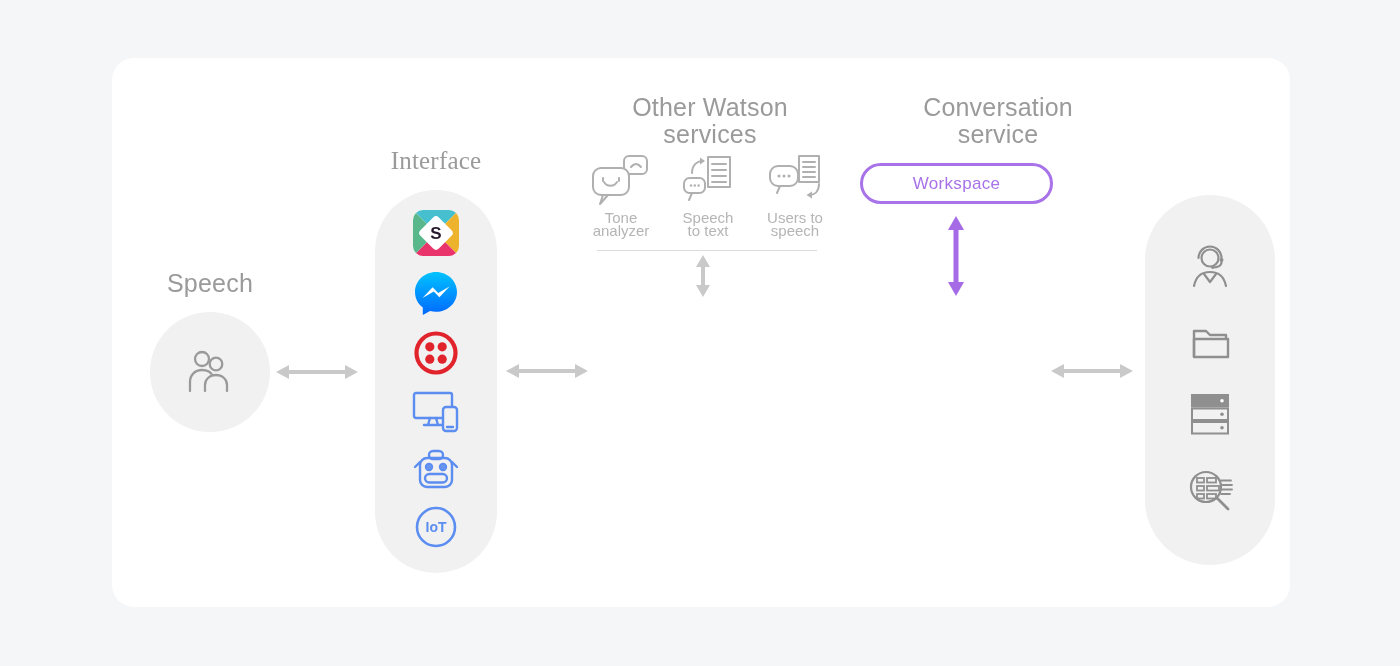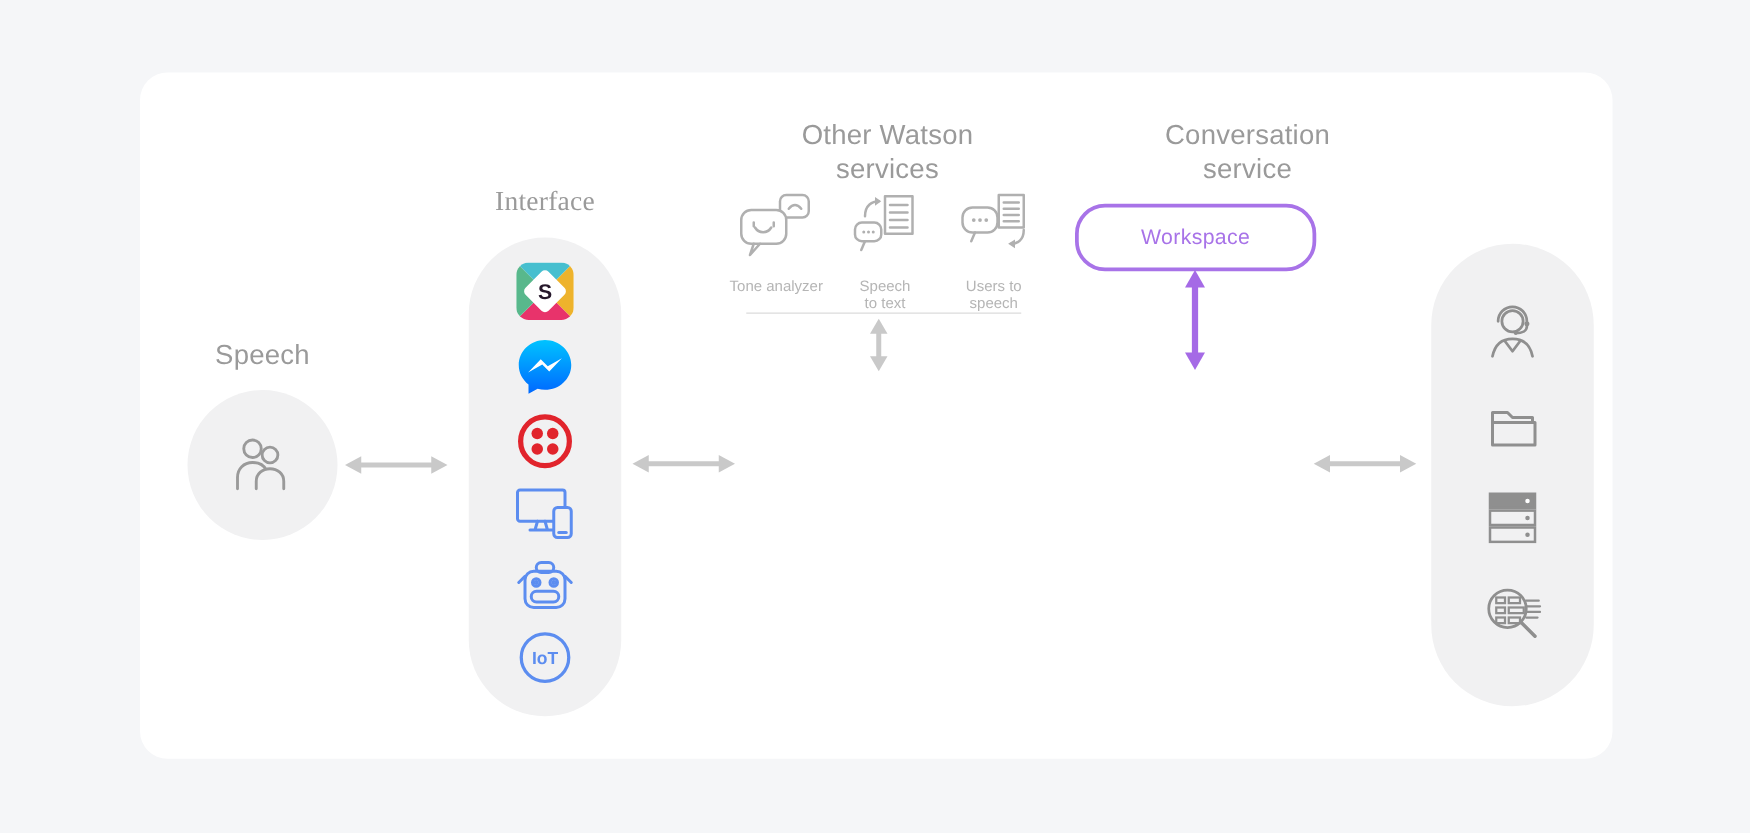--- a/index.html
+++ b/index.html
@@ -8,21 +8,21 @@
     background:#f5f6f8;
     font-family:"Liberation Sans","DejaVu Sans",sans-serif;
     position:relative;overflow:hidden;
   }
   .card{
     position:absolute;left:112px;top:58px;width:1178px;height:549px;
     background:#ffffff;border-radius:22px;
   }
   .abs{position:absolute;}
   .title{
-    color:#9a9a9a;font-size:22px;font-weight:400;text-align:center;
+    color:#9a9a9a;font-size:25px;font-weight:400;text-align:center;
     line-height:27px;letter-spacing:.2px;
   }
   .line{display:block;}
   .fill-shape{background:#f1f1f2;}
   .users-circle{
     left:38px;top:254px;width:120px;height:120px;border-radius:50%;
     display:flex;align-items:center;justify-content:center;
   }
   .iface-pill{
     left:263px;top:132px;width:122px;height:383px;border-radius:61px;
@@ -38,25 +38,25 @@
     left:483px;top:240px;width:446px;height:139px;border-radius:34px;
     display:flex;align-items:center;justify-content:center;
   }
   .app-label{color:#9a9a9a;font-size:23px;letter-spacing:.3px;}
   .watson-row{
     left:468px;top:95px;width:256px;display:flex;justify-content:space-between;
   }
   .watson-item{width:82px;display:flex;flex-direction:column;align-items:center;}
   .watson-item svg{display:block;}
   .mini-label{
-    margin-top:12px;color:#b5b5b5;font-size:12px;text-align:center;line-height:13px;
+    margin-top:0;color:#b5b5b5;font-size:15px;text-align:center;line-height:13px;
   }
   .watson-rule{left:485px;top:192px;width:220px;height:1px;background:#dcdcdc;}
   .workspace-pill{
-    left:748px;top:105px;width:193px;height:54px;border-radius:24px;
+    left:748px;top:105px;width:193px;height:41px;border-radius:24px;
     border:3px solid #a873e8;background:#ffffff;box-sizing:border-box;
     display:flex;align-items:center;justify-content:center;
   }
   .workspace-label{color:#a873e8;font-size:17px;letter-spacing:.3px;}
   .iot-circle-label{font-size:14px;font-weight:bold;fill:#5c8df0;}
   .slack-s{font-size:17px;font-weight:bold;fill:#26182b;}
 </style>
 </head>
 <body>
 

